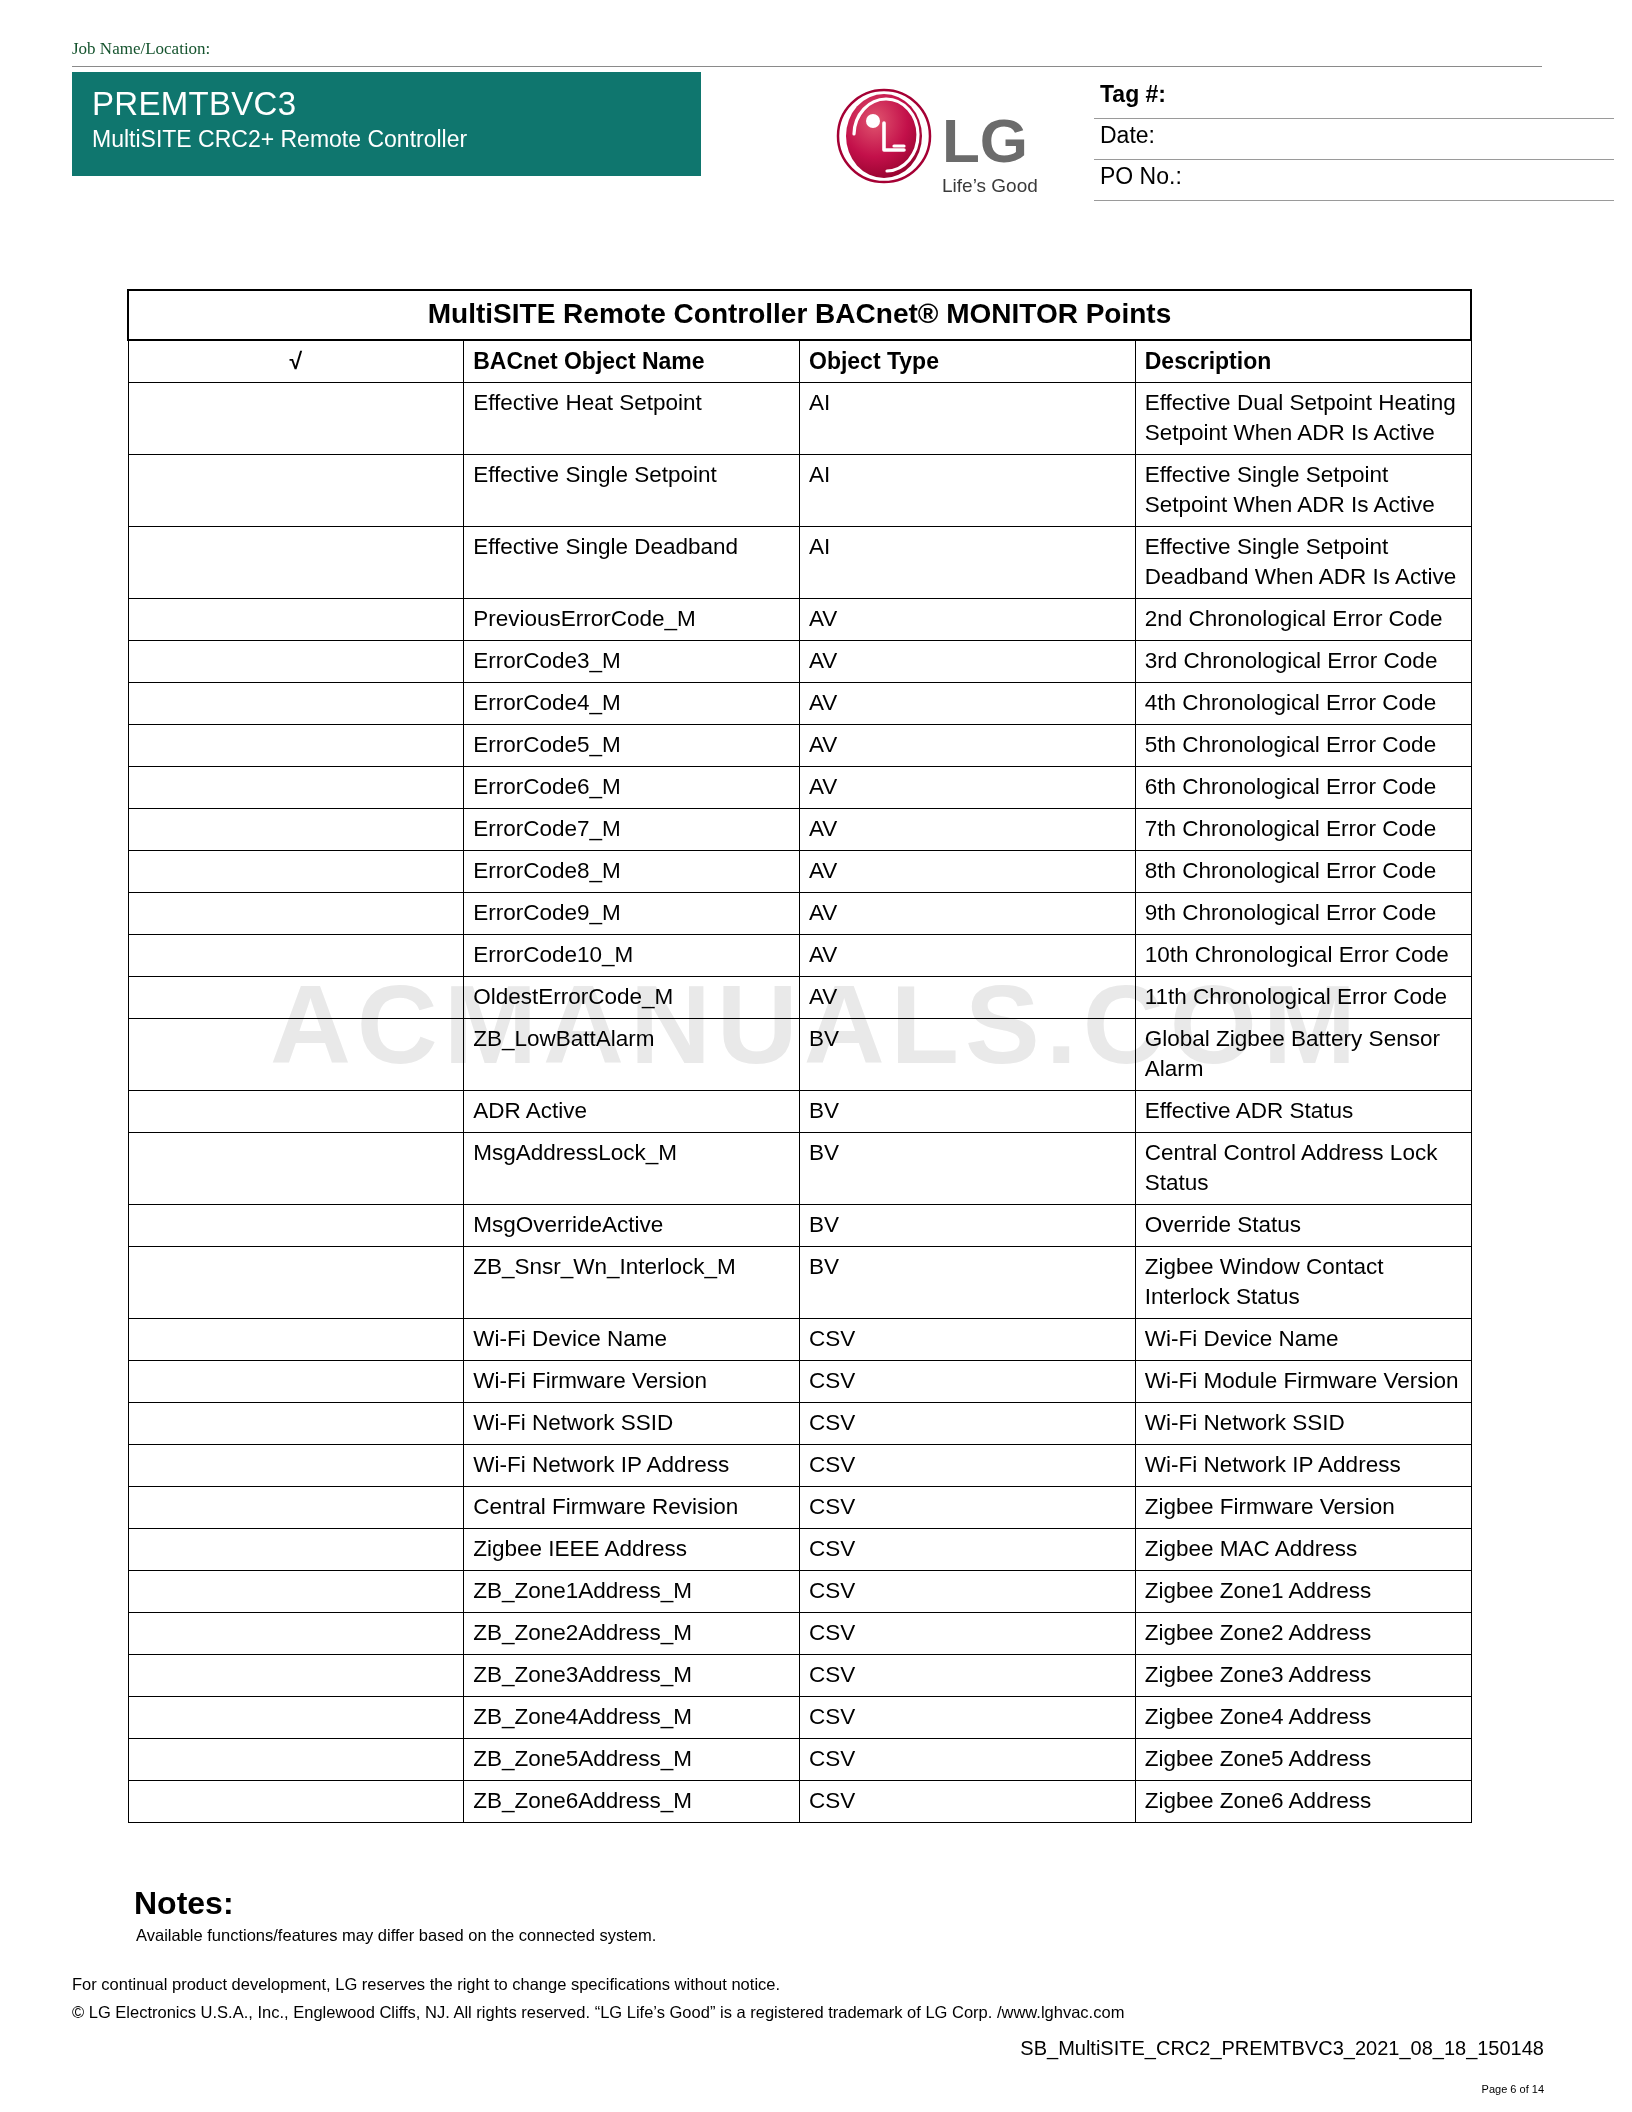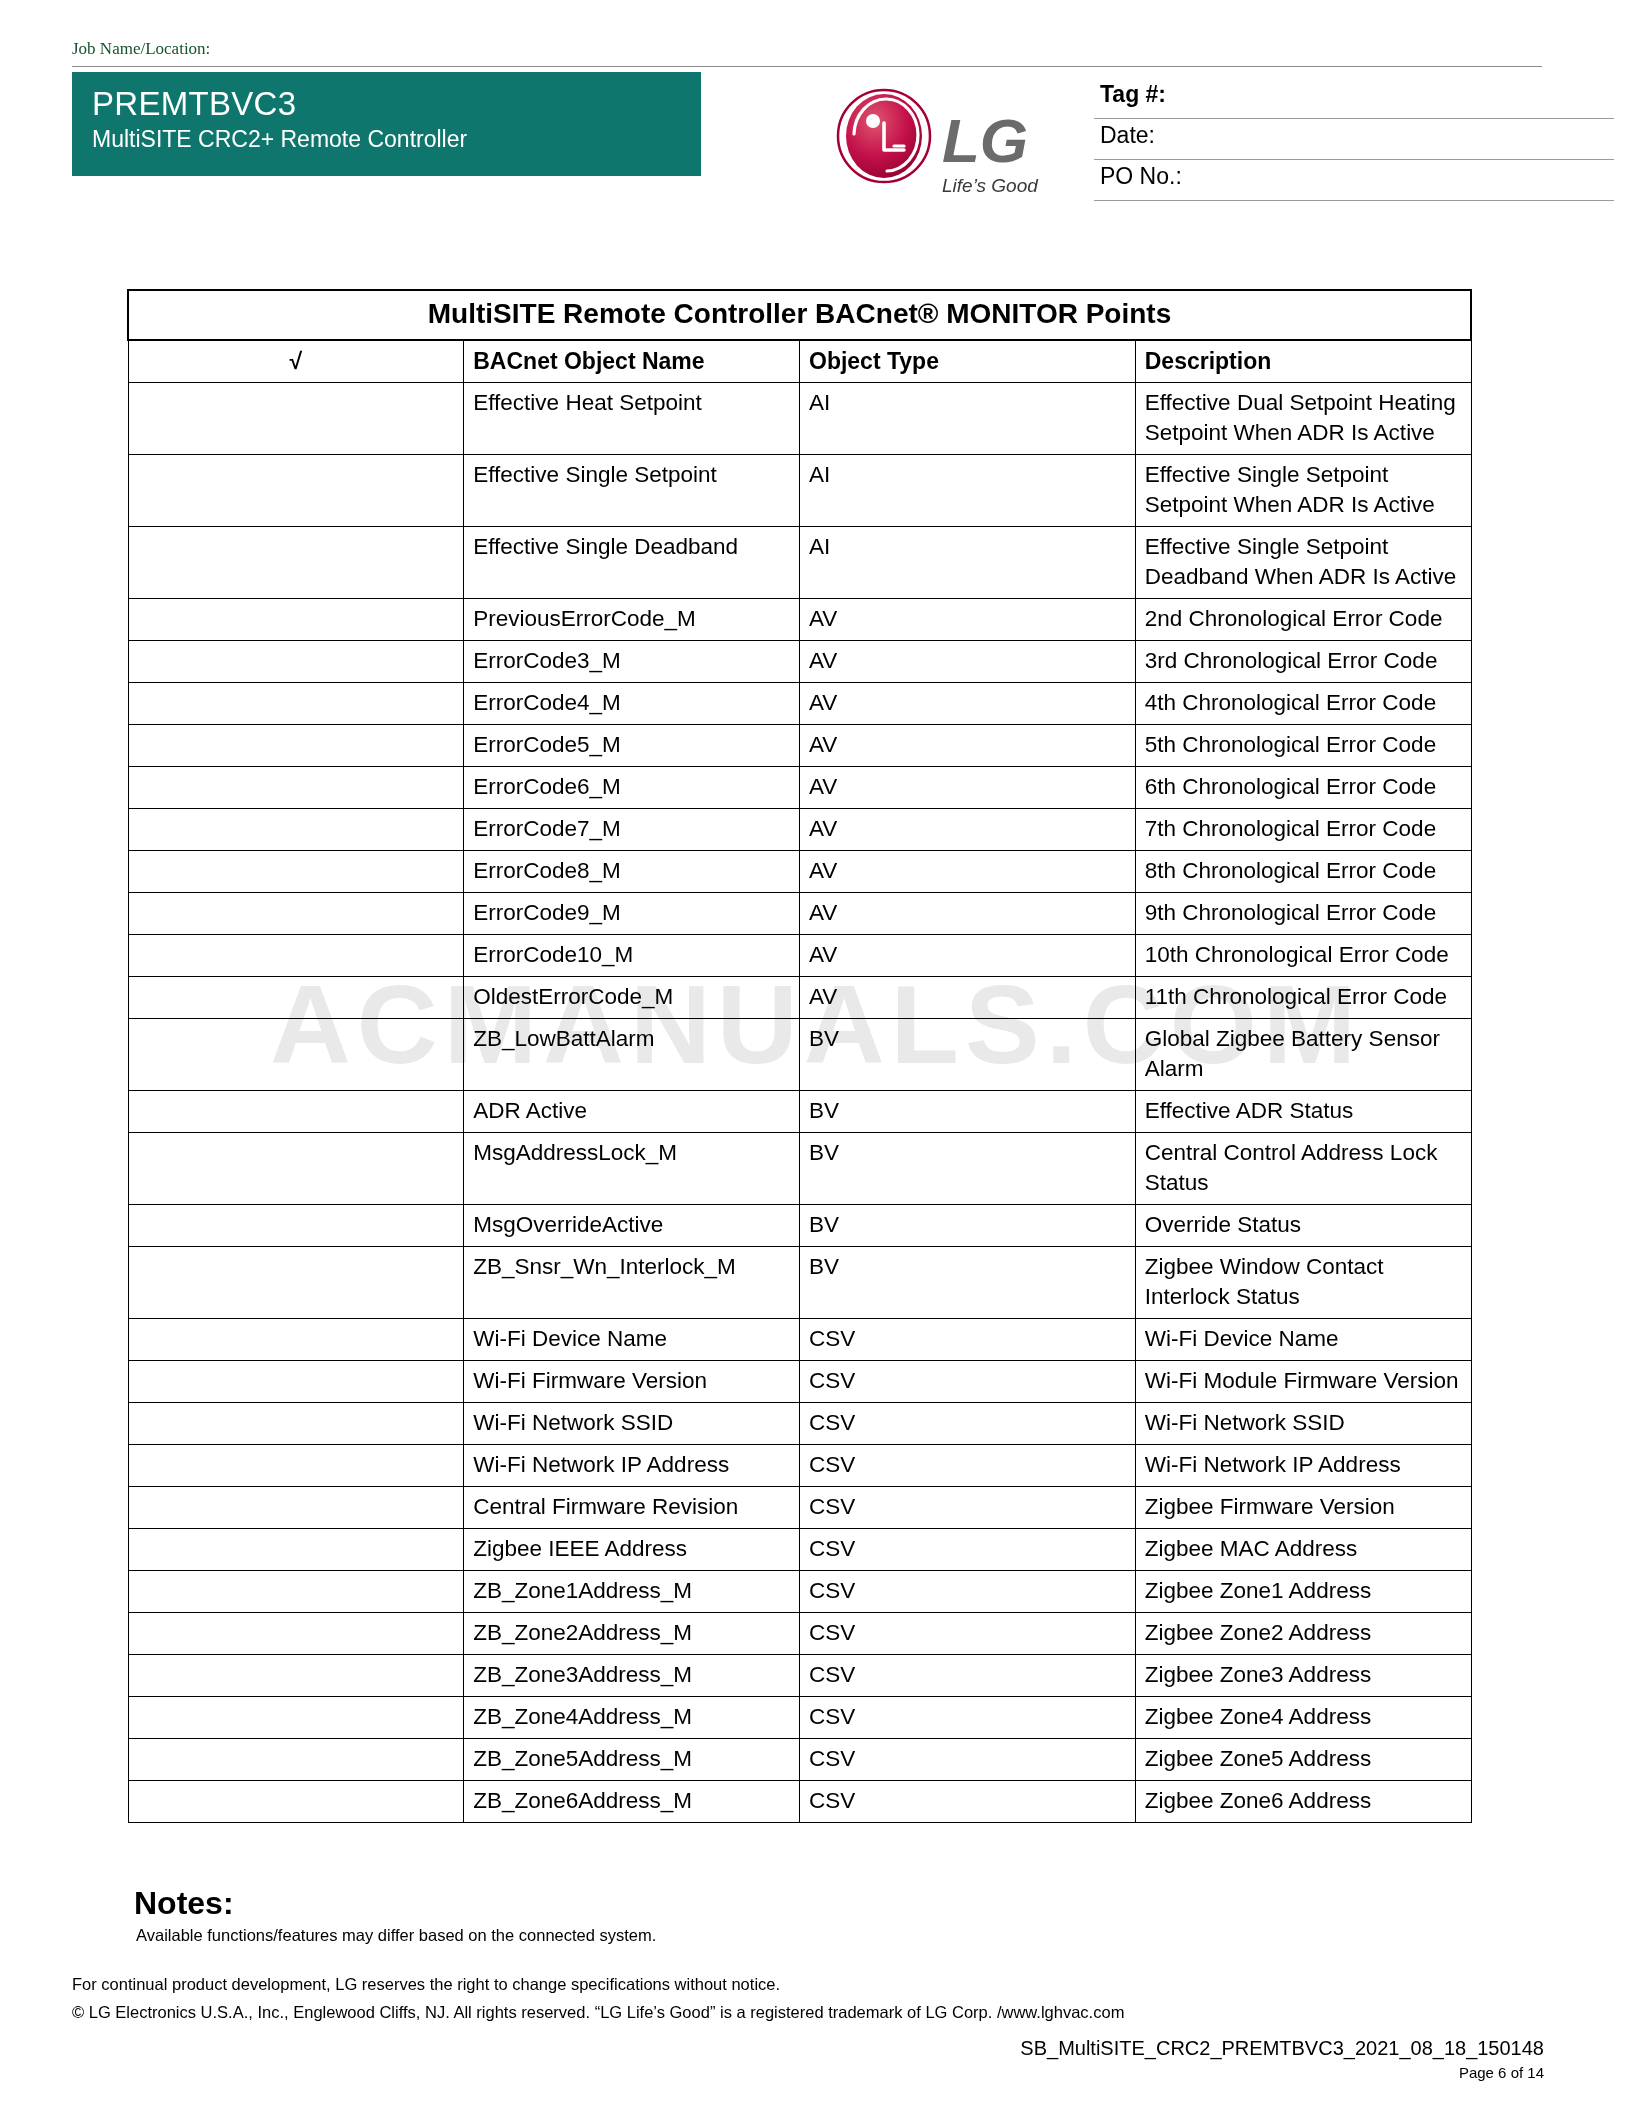--- a/index.html
+++ b/index.html
@@ -88,21 +88,20 @@
     line-height: 30px;
     font-weight: 400;
   }
 
   .logo {
     position: absolute;
     left: 760px;
     top: 2px;
     width: 240px;
     height: 128px;
-    font-style: italic;
   }
   .logo svg { display:block; }
 
   .tagbox {
     position: absolute;
     left: 1022px;
     top: 6px;
     width: 520px;
   }
   .tagbox .row {
@@ -198,23 +197,23 @@
     right: 88px;
     top: 2035px;
     text-align: right;
     z-index: 1;
   }
   .docid .file {
     font-size: 20px;
     line-height: 26px;
   }
   .docid .pg {
-    font-size: 15px;
+    font-size: 11px;
     line-height: 21px;
-    margin-top: 1px;
+    margin-top: 18px;
   }
 </style>
 </head>
 <body>
 
 <div class="page">
 
   <div class="watermark">ACMANUALS.COM</div>
 
   <div class="jobline">

